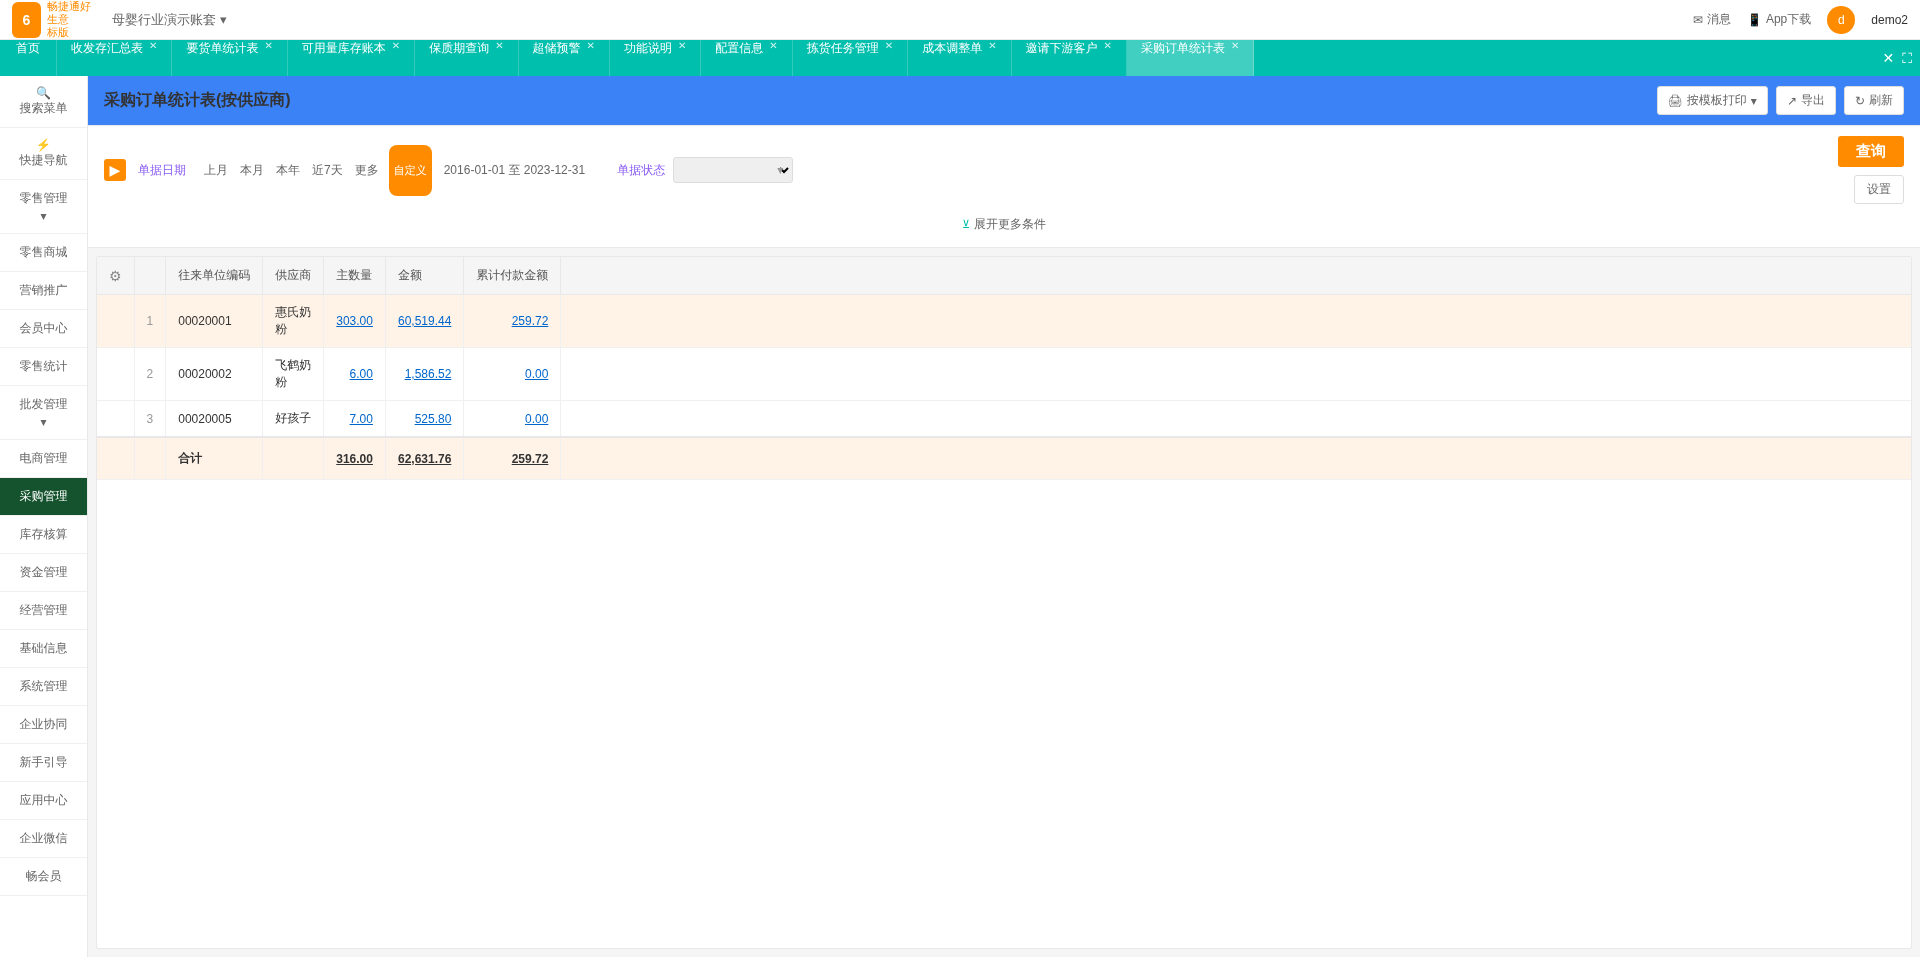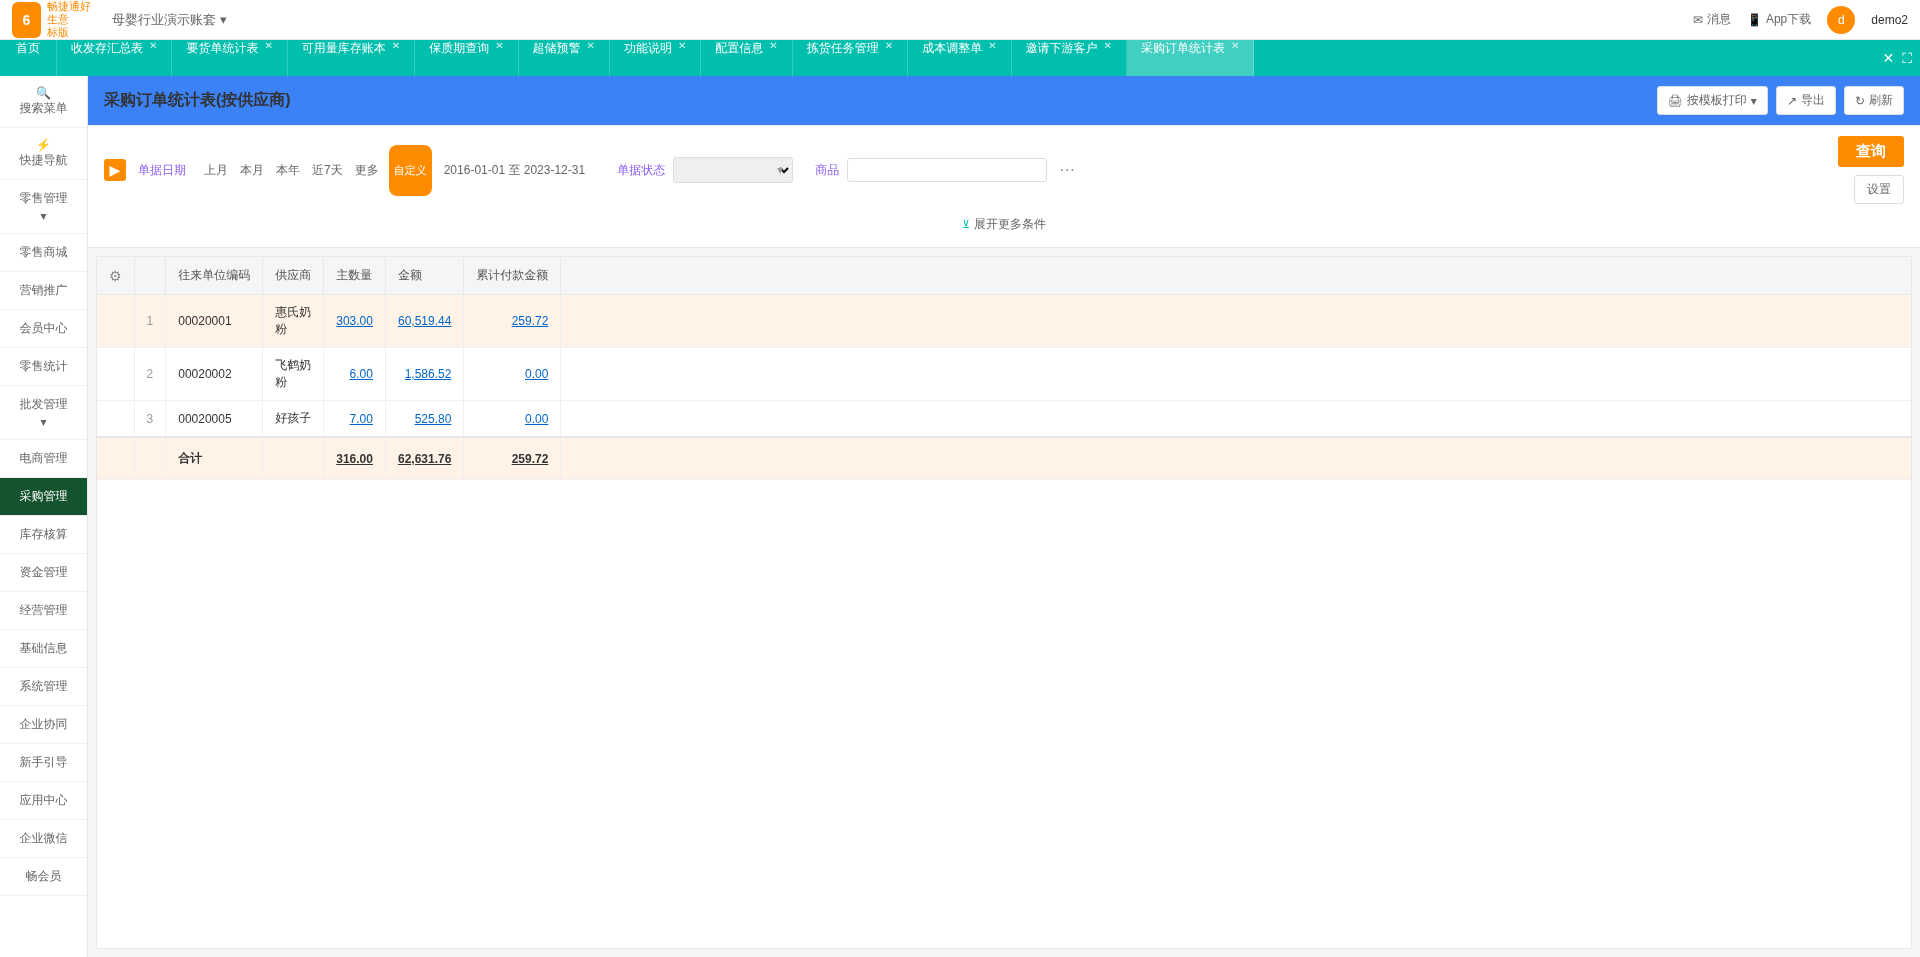--- a/index.html
+++ b/index.html
@@ -276,27 +276,20 @@
         <div class="filter-status-area">
           <span class="filter-label">单据状态</span>
           <div class="filter-select">
             <select>
               <option value=""></option>
             </select>
             <span style="margin-left:-20px; pointer-events:none; color:#999;">▾</span>
           </div>
         </div>
 
-        <div class="filter-goods-area">
-          <span class="filter-label">商品</span>
-          <div class="goods-input">
-            <input type="text" placeholder="" style="">
-          </div>
-          <span class="ellipsis-btn">···</span>
-        </div>
 
         <div class="right-actions">
           <button class="btn-query">查询</button>
           <button class="btn-settings">设置</button>
         </div>
       </div>
 
       <div class="filter-toggle-row">
         <div class="expand-more">
           <span class="toggle-icon">⊻</span>

